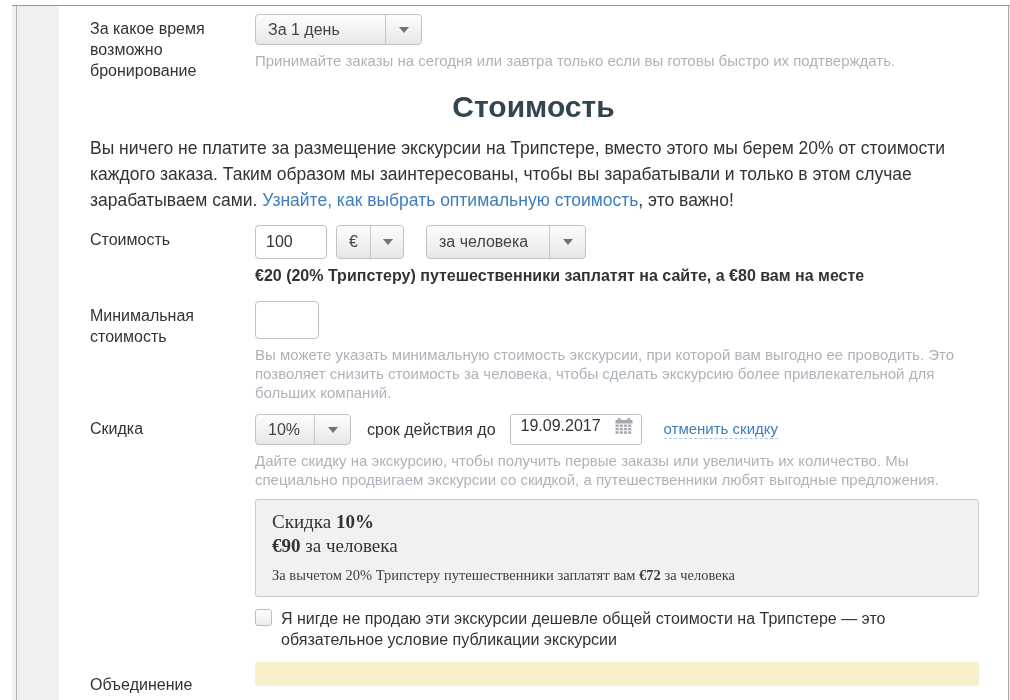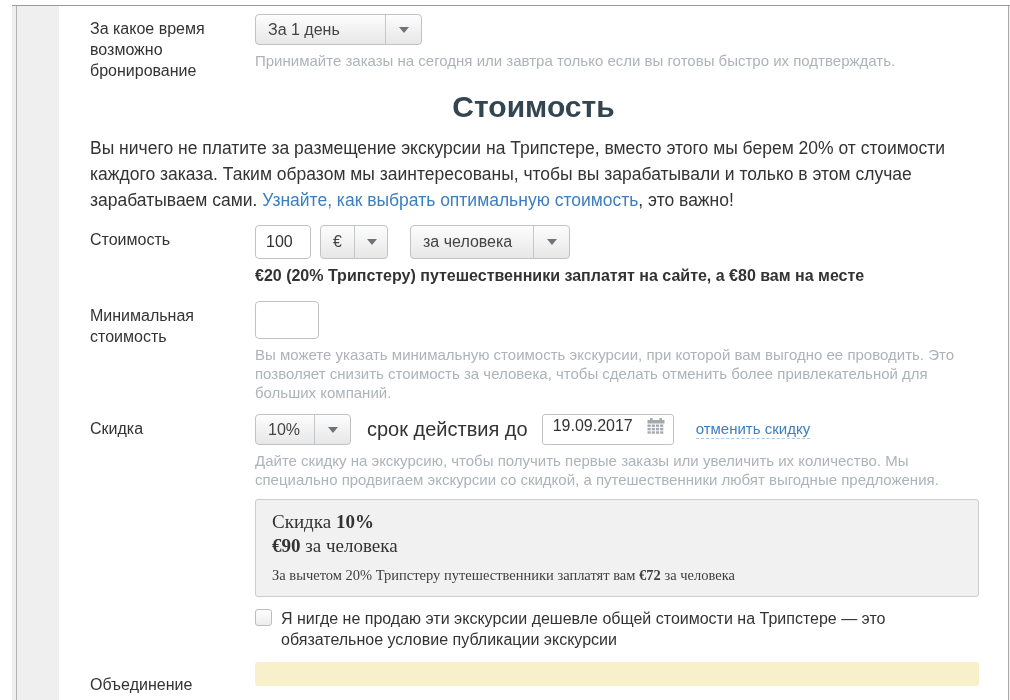--- a/index.html
+++ b/index.html
@@ -30,21 +30,21 @@
   .intro { margin:10px 0 0 31px; width:872px; font-size:17.5px; line-height:26px; color:#333; }
   a.link { color:#3c7ebf; text-decoration:none; cursor:pointer; }
 
   .text-input { height:34px; border:1px solid #bfc3c6; border-radius:4px; font-size:16px;
                 color:#333; padding:0 10px; font-family:inherit; background:#fff; }
 
   .controls { display:flex; align-items:center; }
   .mt12 { margin-top:12px; }  .mt16 { margin-top:16px; }
   .bold-note { font-size:16px; font-weight:bold; color:#333; margin-top:8px; }
 
-  .inline-label { font-size:20px; color:#333; margin:0 14px 0 16px; white-space:nowrap; }
+  .inline-label { font-size:16px; color:#333; margin:0 14px 0 16px; white-space:nowrap; }
   .date-box { display:inline-flex; align-items:center; height:31px; border:1px solid #bfc3c6;
               border-radius:3px; background:#fff; padding:0 8px 8px 10px; cursor:text; }
   .date-text { font-size:16px; color:#333; width:94px; }
   .cancel-link { font-size:15px; color:#3c7ebf; border-bottom:1px dashed #a8c8e4;
                  margin-left:22px; cursor:pointer; text-decoration:none; line-height:18px; }
 
   .summary-box { margin:10px 0 0 196px; width:724px; background:#f1f1f1;
                  border:1px solid #cdcdcd; border-radius:3px; padding:10px 16px 12px; color:#333;font-family:Liberation Serif, serif; }
   .sum-big { font-size:19px; line-height:24px; }
   .sum-small { font-size:14.5px; margin-top:8px; color:#3f3f3f; line-height:18px; }
@@ -84,21 +84,21 @@
     </div>
 
     <div class="heading">Стоимость</div>
 
     <p class="intro"><span>Вы ничего не платите за размещение экскурсии на Трипстере, вместо этого мы берем 20% от стоимости каждого заказа. Таким образом мы заинтересованы, чтобы вы зарабатывали и только в этом случае зарабатываем сами. </span><a class="link">Узнайте, как выбрать оптимальную стоимость</a><span>, это важно!</span></p>
 
     <div class="form-row mt12">
       <div class="row-label">Стоимость</div>
       <div class="row-content">
         <div class="controls">
-          <input class="text-input" style="width: 56px;" value="100">
+          <input class="text-input" style="width: 72px;" value="100">
           <div class="select" style="width:68px; height:34px; margin-left:9px">
             <span class="select-text">€</span>
             <span class="select-arrow">
                 <i class="tri"></i>
               </span>
           </div>
           <div class="select" style="width:160px; height:34px; margin-left:22px">
             <span class="select-text">за человека</span>
             <span class="select-arrow">
                 <i class="tri"></i>
@@ -106,21 +106,21 @@
           </div>
         </div>
         <div class="bold-note">€20 (20% Трипстеру) путешественники заплатят на сайте, а €80 вам на месте</div>
       </div>
     </div>
 
     <div class="form-row mt16">
       <div class="row-label">Минимальная стоимость</div>
       <div class="row-content">
         <input class="text-input" style="width: 64px; height: 38px;" value="">
-        <div class="hint" style="max-width:730px">Вы можете указать минимальную стоимость экскурсии, при которой вам выгодно ее проводить. Это позволяет снизить стоимость за человека, чтобы сделать отменить более привлекательной для больших компаний.</div>
+        <div class="hint" style="max-width:730px">Вы можете указать минимальную стоимость экскурсии, при которой вам выгодно ее проводить. Это позволяет снизить стоимость за человека, чтобы сделать экскурсию более привлекательной для больших компаний.</div>
       </div>
     </div>
 
     <div class="form-row mt12">
       <div class="row-label">Скидка</div>
       <div class="row-content">
         <div class="controls">
           <div class="select" style="width:96px">
             <span class="select-text">10%</span>
             <span class="select-arrow">

